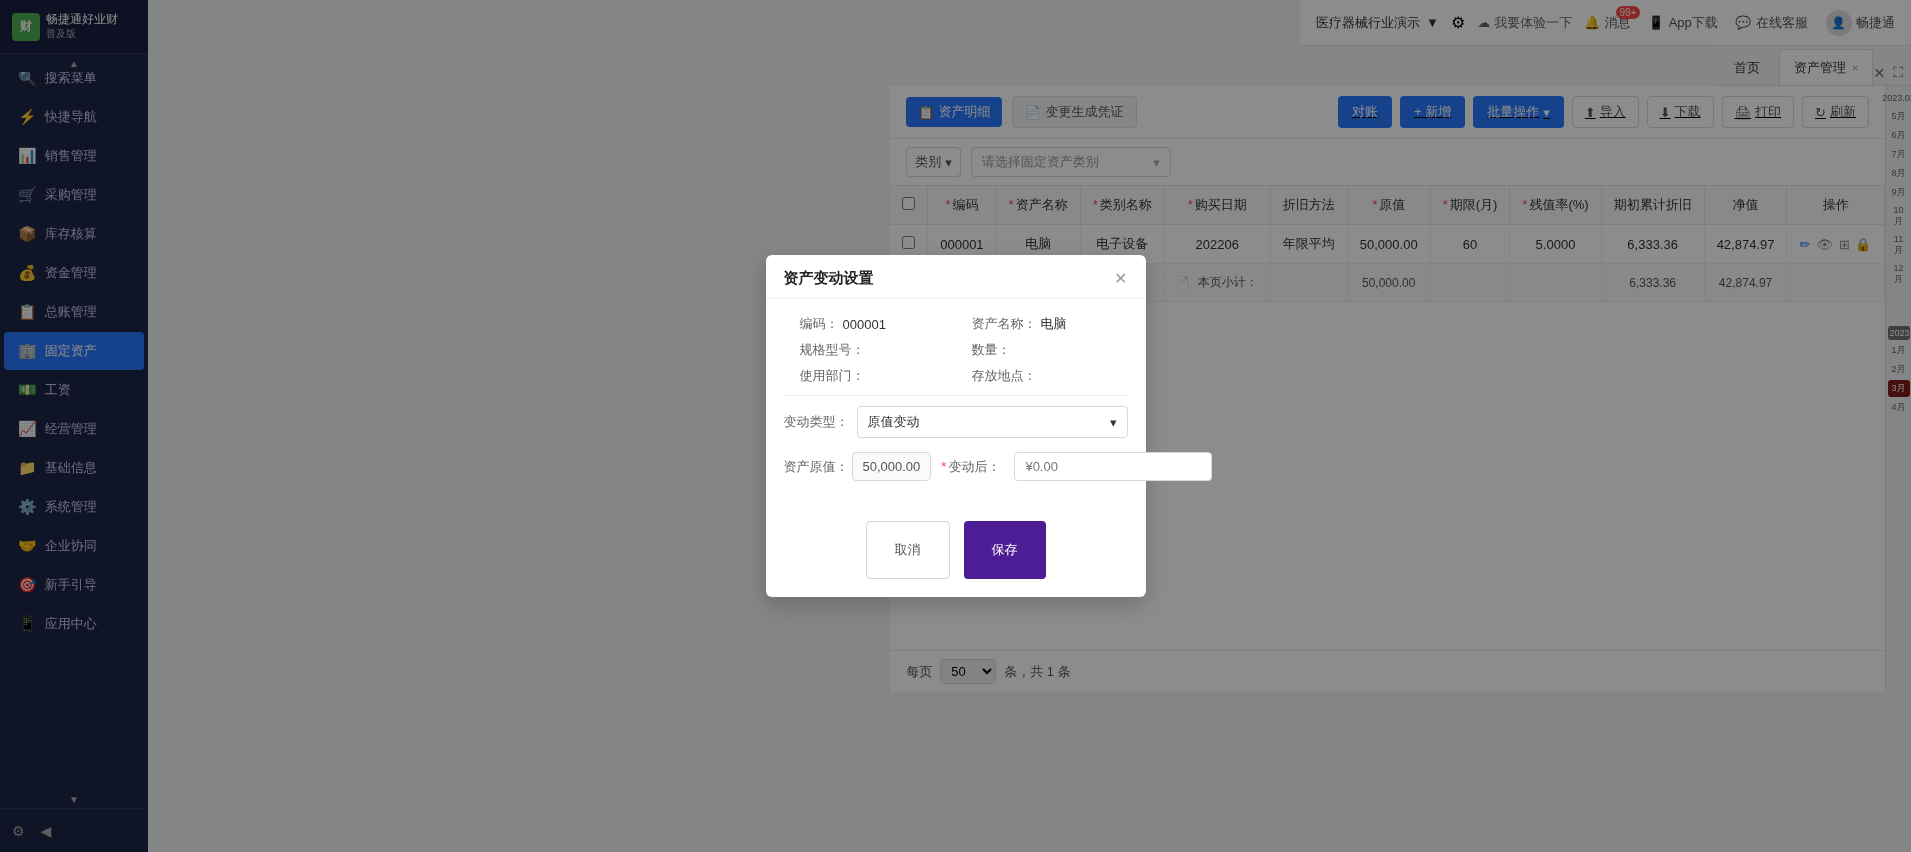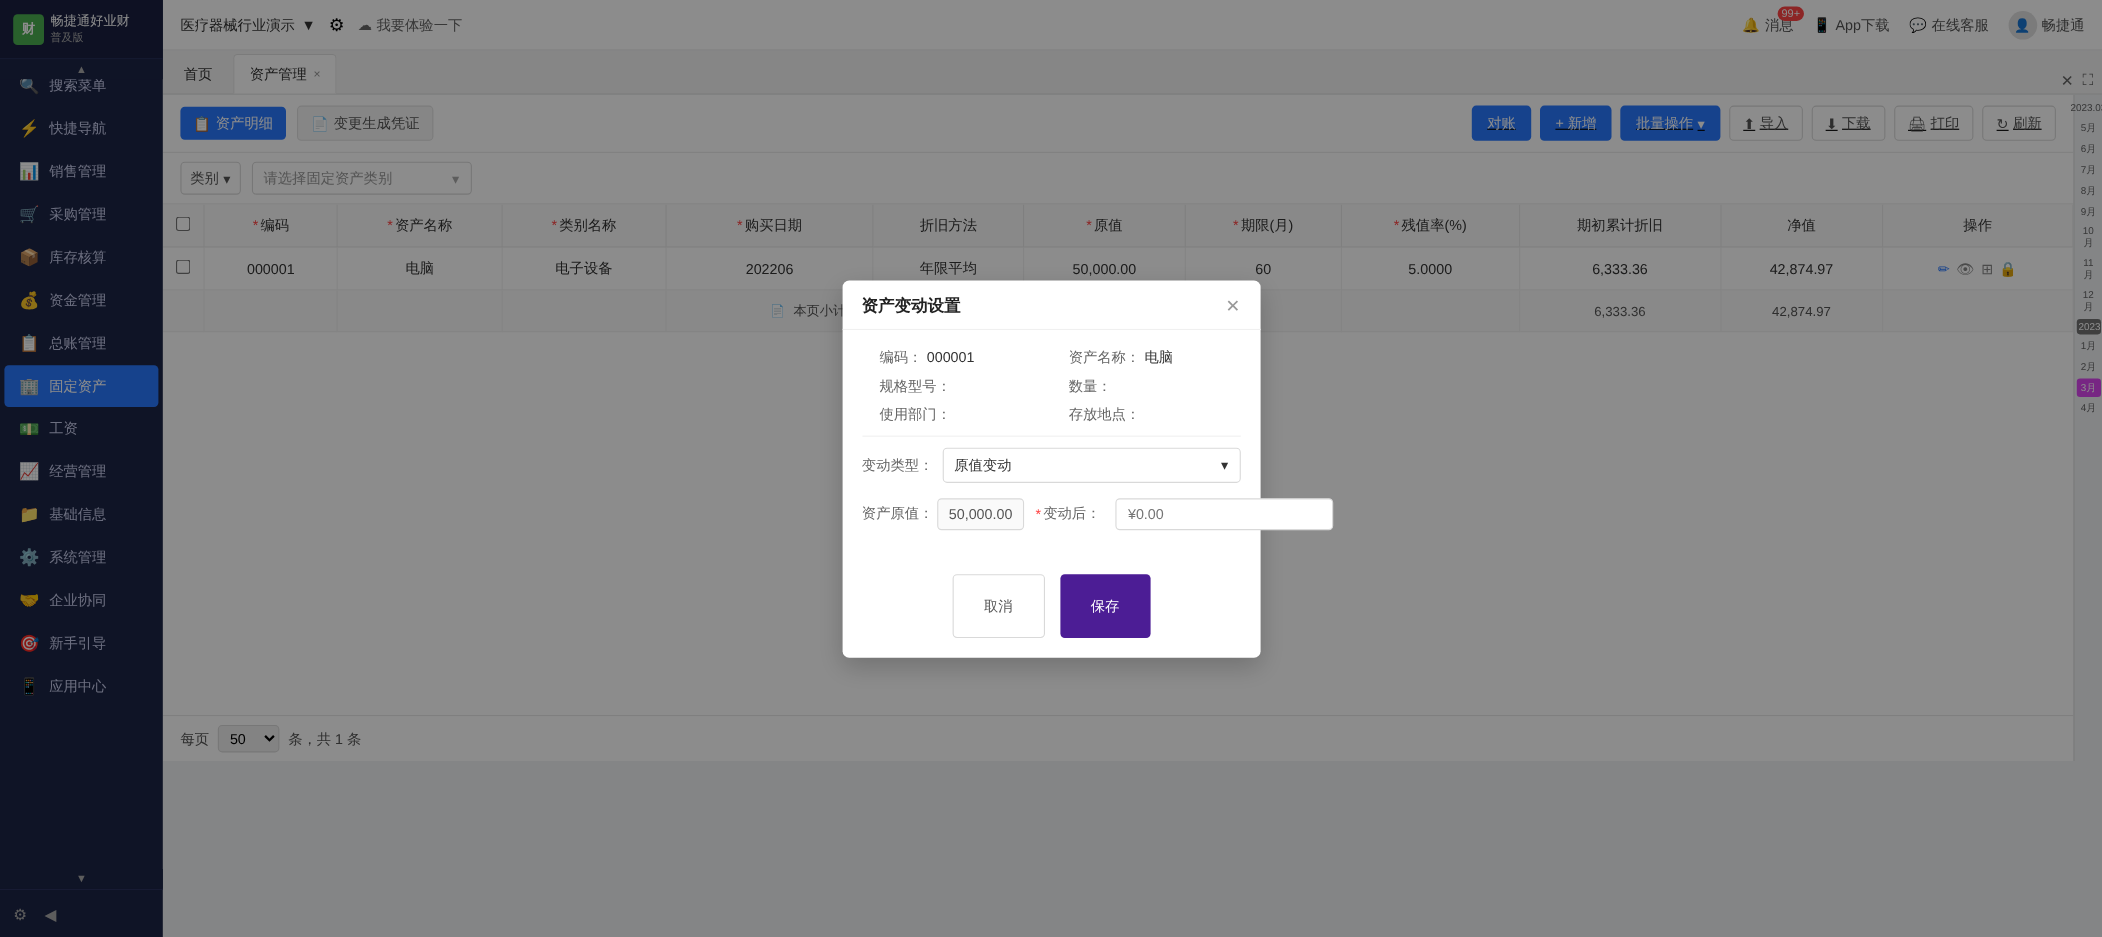--- a/index.html
+++ b/index.html
@@ -66,20 +66,21 @@
     }
     .sidebar-footer-icon { color: #aaa; cursor: pointer; font-size: 14px; }
 
     
     .main-area {
       flex: 1;
       display: flex;
       flex-direction: column;
       height: 692px;
       overflow: hidden;
+      align-items: flex-end;
     }
 
     
     .top-header {
       height: 46px;
       background: #fff;
       display: flex;
       align-items: center;
       padding: 0 16px;
       border-bottom: 1px solid #e8e8e8;
@@ -338,21 +339,21 @@
       cursor: pointer;
       text-align: center;
       width: 22px;
     }
     .scroll-month.active {
       background: #2979ff;
       color: #fff;
       border-radius: 3px;
     }
     .scroll-month.highlight {
-      background: #d946ef;
+      background: #7f1d1d;
       color: #fff;
       border-radius: 3px;
     }
 
     
     .modal-overlay {
       position: fixed;
       top: 0; left: 0; right: 0; bottom: 0;
       background: rgba(0,0,0,0.45);
       display: flex;
@@ -715,21 +716,21 @@
     <div class="right-scrollbar">
       <div class="scroll-year">2023.03</div>
       <div class="scroll-month">5月</div>
       <div class="scroll-month">6月</div>
       <div class="scroll-month">7月</div>
       <div class="scroll-month">8月</div>
       <div class="scroll-month">9月</div>
       <div class="scroll-month">10月</div>
       <div class="scroll-month">11月</div>
       <div class="scroll-month">12月</div>
-      <div class="scroll-month" style="background:#737373;color:#fff;border-radius:3px;font-size:9px;padding:2px;">2023</div>
+      <div class="scroll-month" style="background:#737373;color:#fff;border-radius:3px;font-size:9px;padding:2px;margin-top:36px;">2023</div>
       <div class="scroll-month">1月</div>
       <div class="scroll-month">2月</div>
       <div class="scroll-month active highlight">3月</div>
       <div class="scroll-month">4月</div>
     </div>
   </div>
 </div>
 
 <div class="modal-overlay">
   <div class="modal">

